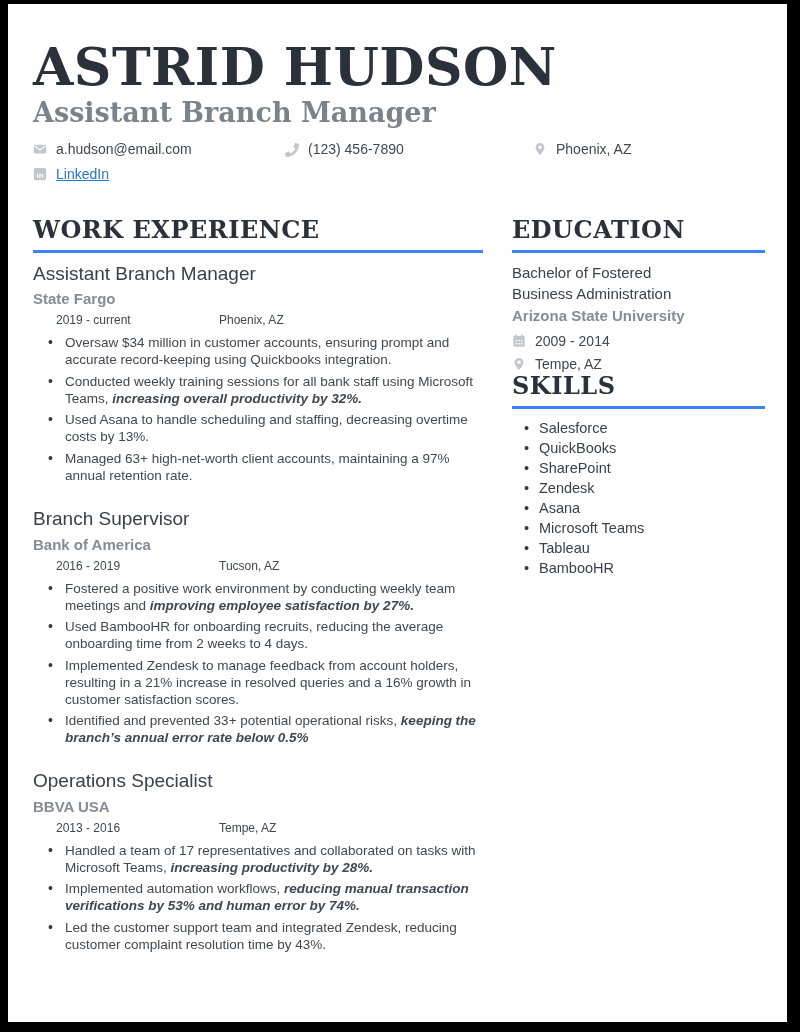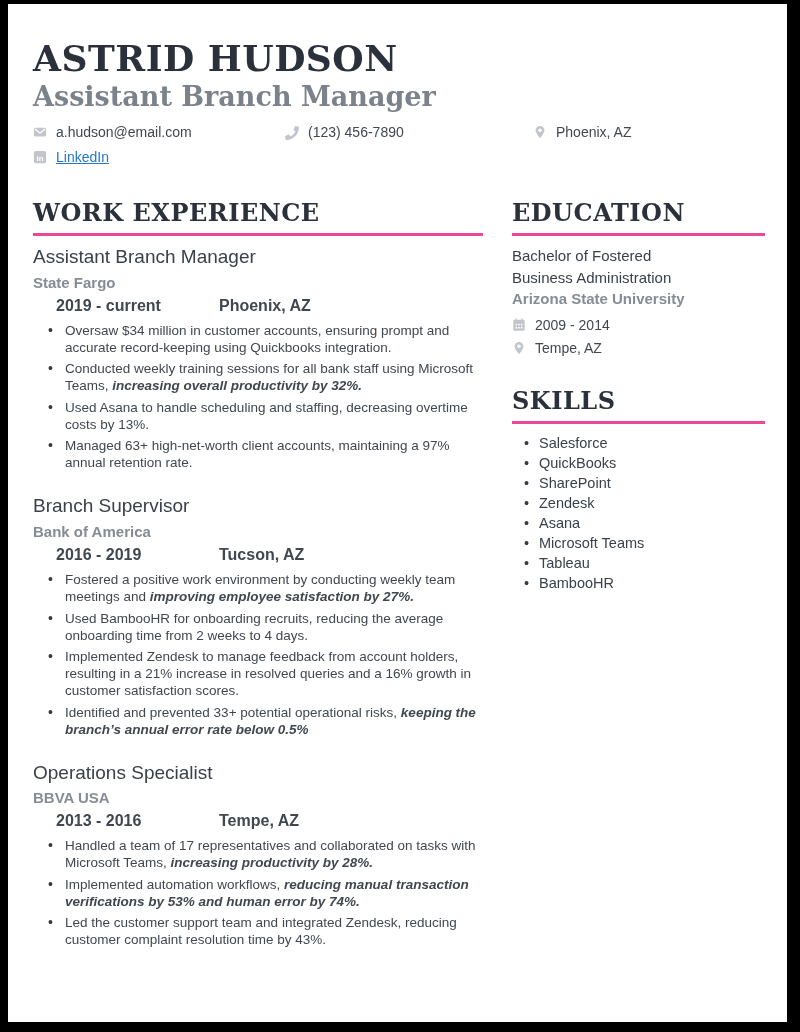--- a/index.html
+++ b/index.html
@@ -1,55 +1,55 @@
 <!DOCTYPE html>
 <html><head>
 <meta charset="utf-8">
 <style>
   html,body{margin:0;padding:0;width:800px;height:1032px;background:#000;overflow:hidden;
     font-family:"Liberation Sans","DejaVu Sans",sans-serif;}
   .page{position:absolute;inset:4px 13px 10px 8px;background:#fff;box-sizing:border-box;
     padding:36px 22px 0 25px;color:#40474f;}
   
   .name{font-family:"DejaVu Serif","Liberation Serif",serif;font-weight:700;
-    font-size:36px;line-height:1.02;color:#2b313a;margin:0;letter-spacing:.5px;}
+    font-size:52px;line-height:1.02;color:#2b313a;margin:0;letter-spacing:.5px;}
   .subtitle{font-family:"DejaVu Serif","Liberation Serif",serif;font-weight:700;
     font-size:27px;line-height:1.1;color:#7b828a;margin-top:5px;}
   .contact-rows{margin-top:13px;}
   .contact-row{display:flex;align-items:center;margin-bottom:9px;}
   .contact-item{display:flex;align-items:center;gap:9px;font-size:14px;color:#40474f;}
   .contact-item.w1{width:252px;}
   .contact-item.w2{width:248px;align-items:flex-end;}
   .icon{display:inline-flex;width:14px;height:14px;color:#c2c6cb;flex:0 0 auto;}
   .icon svg{width:100%;height:100%;}
   a.link{color:#2579c9;}
   
   .columns{display:flex;margin-top:34px;}
   .col-left{width:450px;flex:0 0 450px;}
   .col-right{margin-left:29px;flex:1;}
   h2.section{font-family:"DejaVu Serif","Liberation Serif",serif;font-weight:700;
     font-size:24px;line-height:1.2;color:#2b313a;letter-spacing:.5px;margin:0 0 0 0;
-    border-bottom:3px solid #ec4899;padding-bottom:5px;}
+    border-bottom:3px solid #3b82f6;padding-bottom:5px;}
   
   .job{margin-top:9px;margin-bottom:23px;}
   .job-title{font-size:19px;font-weight:400;color:#3a414a;margin:0 0 5px 0;line-height:1.25;}
   .company{font-size:15px;font-weight:700;color:#858c94;margin:0 0 6px 0;}
-  .meta-row{display:flex;align-items:flex-end;font-size:16px;color:#40474f;margin:0 0 7px 0;font-weight:bold;}
+  .meta-row{display:flex;align-items:flex-end;font-size:12px;color:#40474f;margin:0 0 7px 0;}
   .meta{display:flex;align-items:center;gap:9px;}
   .meta.fixed{width:163px;flex:0 0 163px;}
   ul.bullets{list-style:none;margin:0;padding:0 0 0 32px;}
   ul.bullets li{position:relative;font-size:13.5px;line-height:17px;margin-bottom:4.5px;color:#40474f;}
   ul.bullets li::before{content:"•";position:absolute;left:-17px;top:0;font-size:14px;color:#343a42;}
   .em{font-style:italic;font-weight:700;}
   
   .edu-line{font-size:15px;line-height:21.5px;color:#3a414a;}
   .edu-line.first{margin-top:9px;}
   .edu-school{font-size:15px;line-height:21.5px;font-weight:700;color:#858c94;}
   .edu-meta{display:flex;align-items:center;gap:9px;font-size:14px;color:#40474f;margin-top:7px;}
-  .skills-section{margin-top:31px;}
+  .skills-section{}
   ul.skills{list-style:none;margin:9px 0 0 0;padding:0 0 0 27px;}
   ul.skills li{position:relative;font-size:14.5px;line-height:20px;color:#3a414a;}
   ul.skills li::before{content:"•";position:absolute;left:-15px;top:0;color:#343a42;}
 </style>
 </head>
 <body>
 
 <div class="page">
 
   <header>

